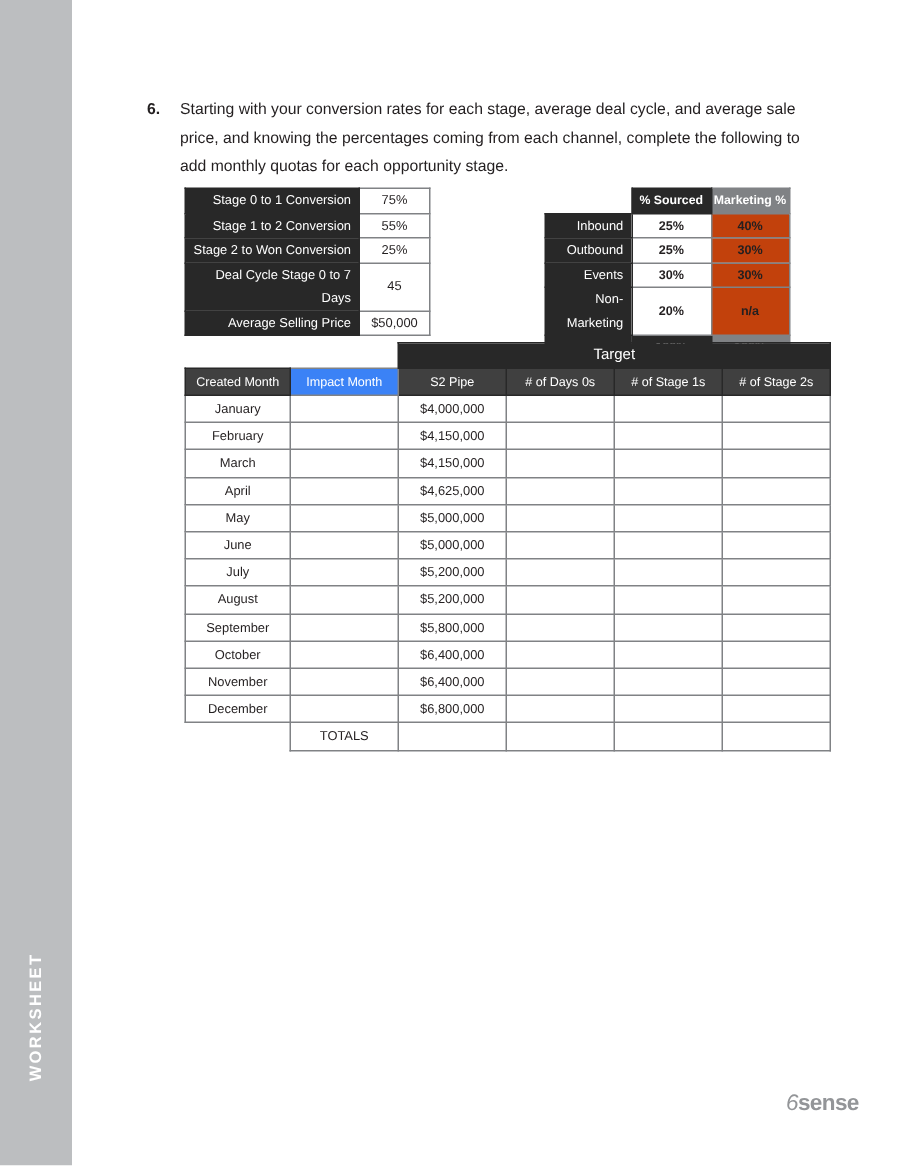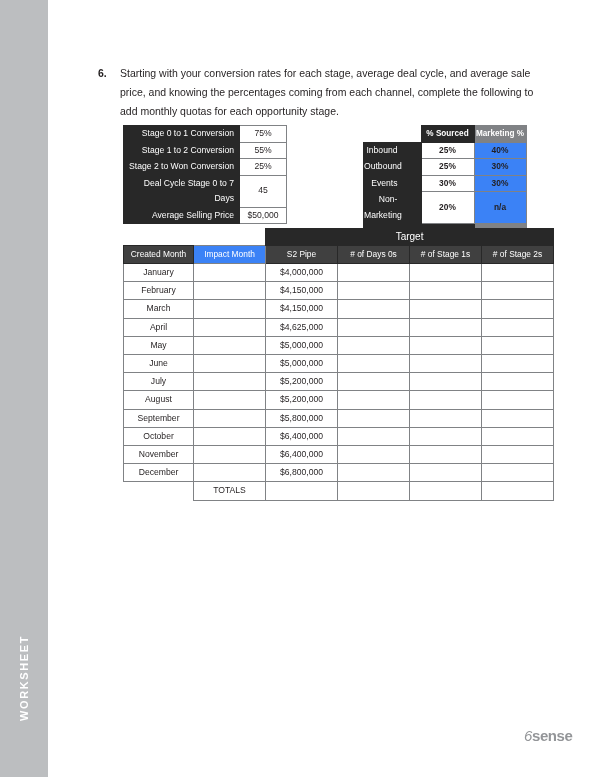--- a/index.html
+++ b/index.html
@@ -140,33 +140,33 @@
     text-align: center;
     width: 51px;
     border: 1px solid #808285;
     font-weight: bold;
     font-size: 8.2px;
   }
   .chan-label {
     background: #282828;
     color: #ffffff;
     text-align: right;
-    padding-right: 23px;
+    padding-right: 5px;
     border: 1px solid #282828;
   }
   .chan-val {
     background: #ffffff;
     color: #231f20;
     text-align: center;
     border: 1px solid #808285;
     font-weight: bold;
     font-size: 8.4px;
   }
   .chan-val-gray {
-    background: #3b82f6;
+    background: #c2410c;
     color: #231f20;
     text-align: center;
     border: 1px solid #808285;
     font-weight: bold;
     font-size: 8.4px;
   }
   .chan-total-blank {
     background: #282828;
     border: 1px solid #282828;
   }

